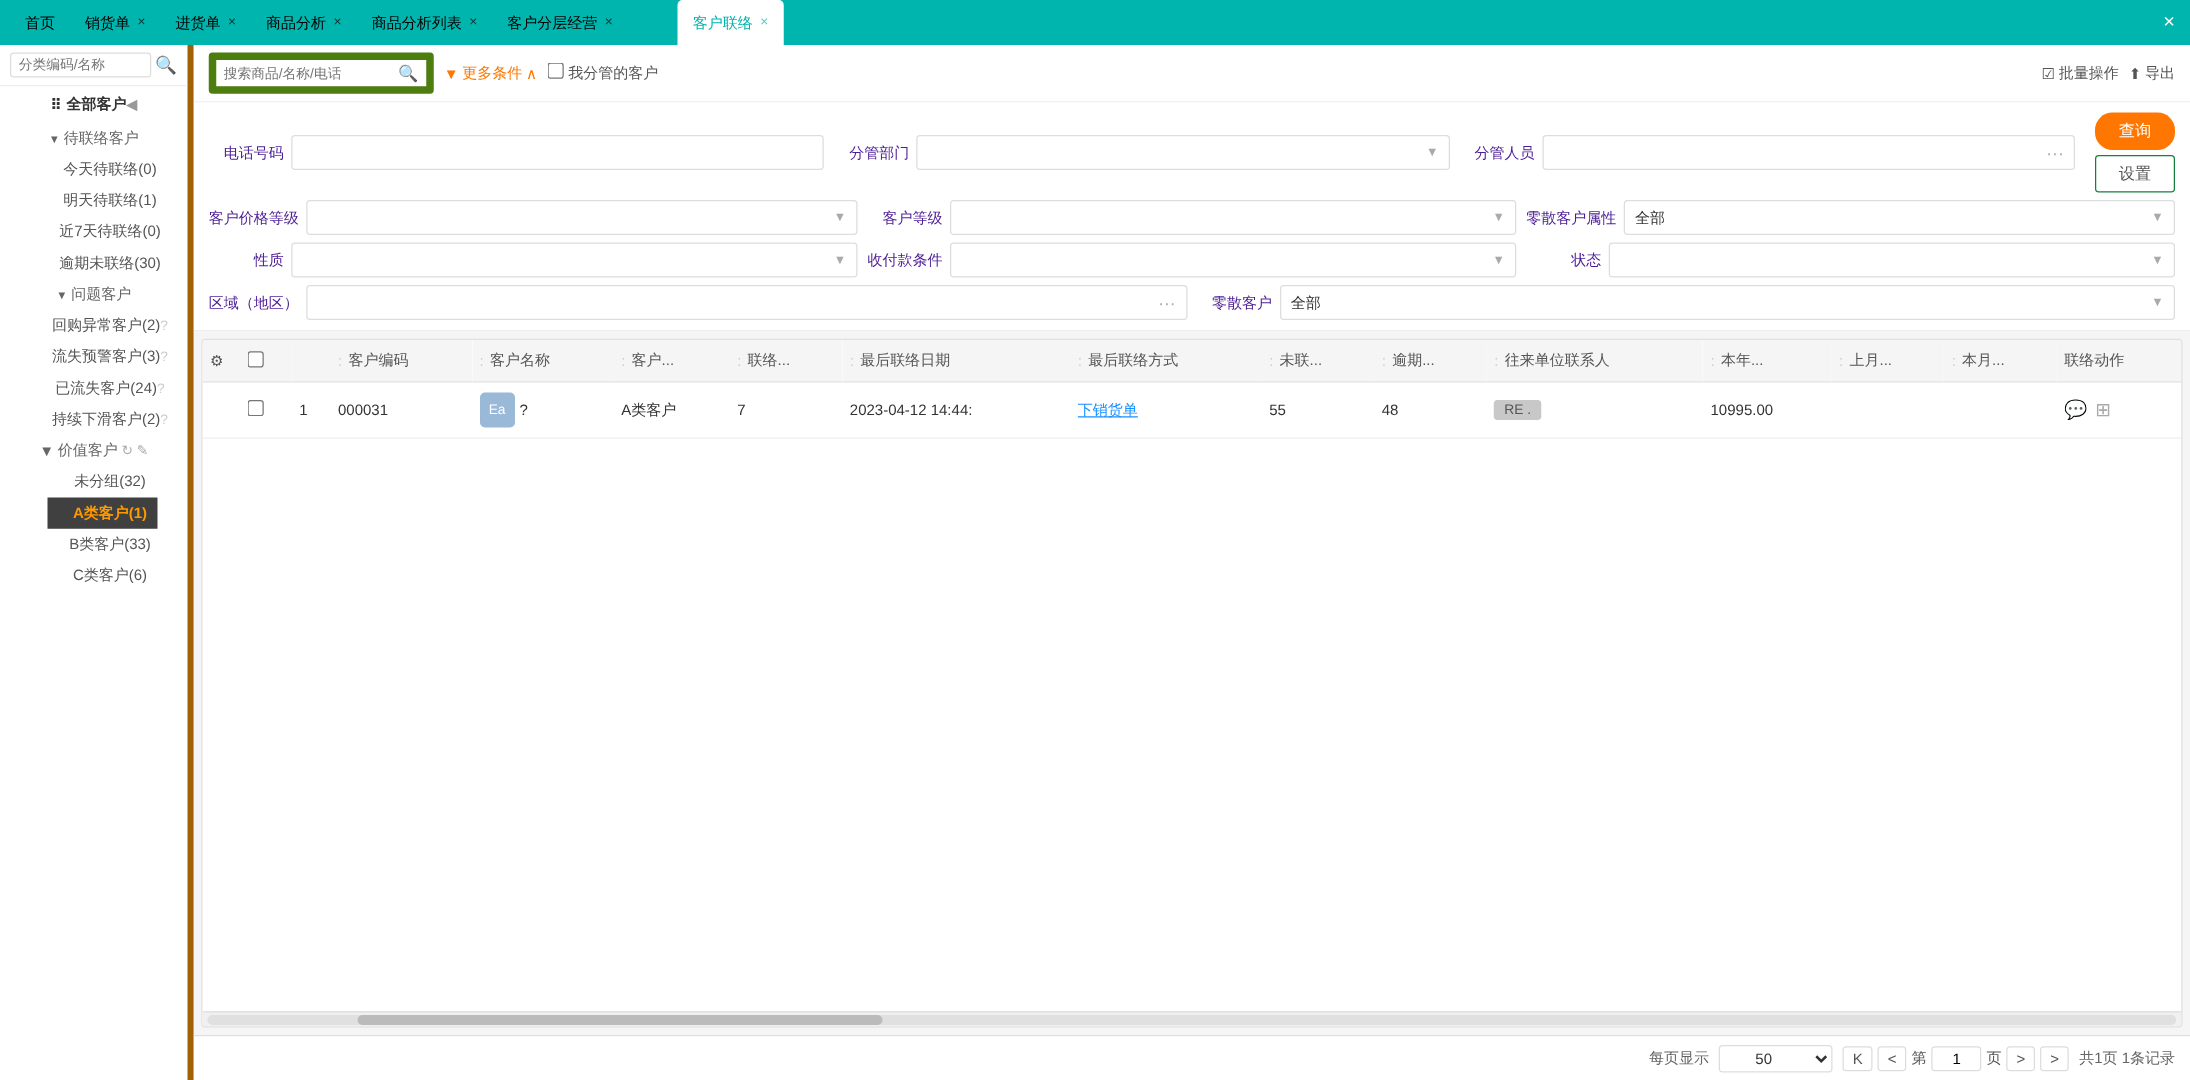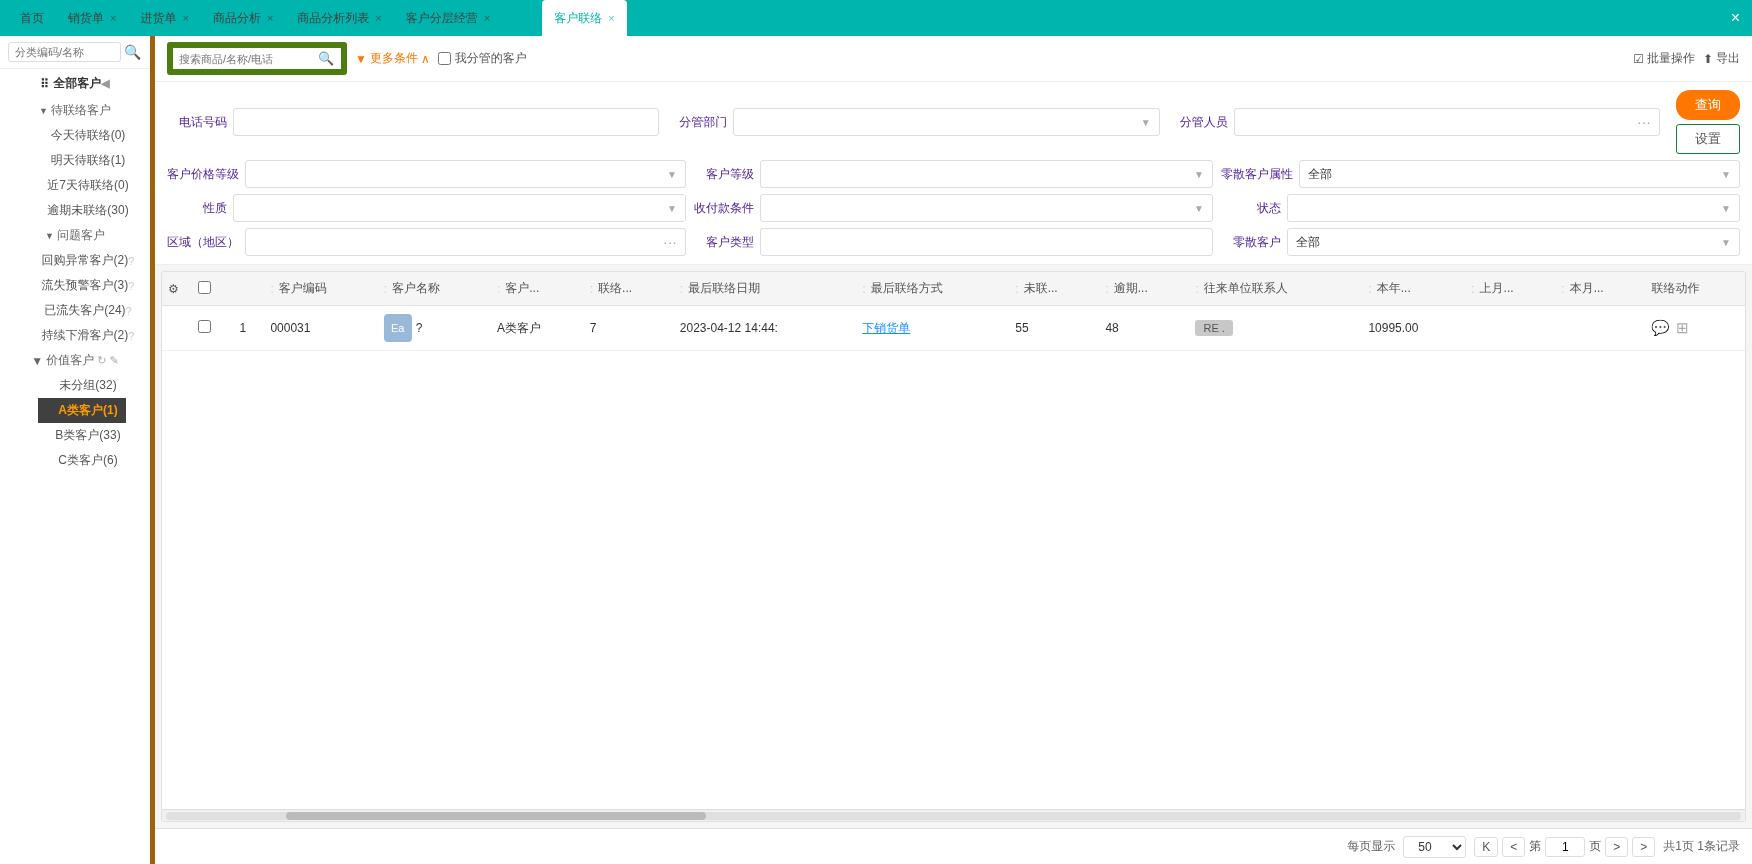--- a/index.html
+++ b/index.html
@@ -14,21 +14,21 @@
       padding: 0 8px;
       color: white;
       position: relative;
     }
     .nav-item {
       padding: 0 12px;
       height: 36px;
       display: flex;
       align-items: center;
       cursor: pointer;
-      color: #404040;
+      color: #000000;
       white-space: nowrap;
       font-size: 13px;
     }
     .nav-item.active {
       background: white;
       color: #00b5ad;
       border-radius: 4px 4px 0 0;
       margin-left: 40px;
     }
     .nav-item .close-x {
@@ -167,21 +167,21 @@
     .more-conditions {
       color: #ff7700;
       cursor: pointer;
       display: flex;
       align-items: center;
       gap: 3px;
       font-size: 12px;
     }
     .my-customers {
       display: flex;
-      align-items: center;
+      align-items: flex-start;
       gap: 4px;
       font-size: 12px;
       color: #555;
       cursor: pointer;
     }
     .filter-bar-right {
       margin-left: auto;
       display: flex;
       align-items: center;
       gap: 8px;
@@ -332,21 +332,21 @@
       justify-content: flex-end;
       padding: 0 12px;
       gap: 8px;
       font-size: 12px;
       color: #555;
     }
     .bottom-bar .page-size-label { color: #666; }
     .bottom-bar .page-size-select {
       border: 1px solid #ddd;
       border-radius: 3px;
-      padding: 2px 10px;
+      padding: 2px 24px;
       font-size: 12px;
       color: #333;
       cursor: pointer;
       background: white;
     }
     .bottom-bar .pager {
       display: flex;
       align-items: center;
       gap: 4px;
     }
@@ -600,24 +600,20 @@
           </div>
         </div>
       </div>
       <div class="filter-row">
         <div class="filter-field">
           <span class="filter-label">区域（地区）</span>
           <div class="filter-select">
             <span></span>
             <span class="dots">···</span>
           </div>
-        </div>
-        <div class="filter-field">
-          <span class="filter-label">客户类型</span>
-          <input class="filter-input" value="" style="">
         </div>
         <div class="filter-field">
           <span class="filter-label">零散客户</span>
           <div class="filter-select">
             <span>全部</span>
             <span class="arrow">▼</span>
           </div>
         </div>
       </div>
     </div>

